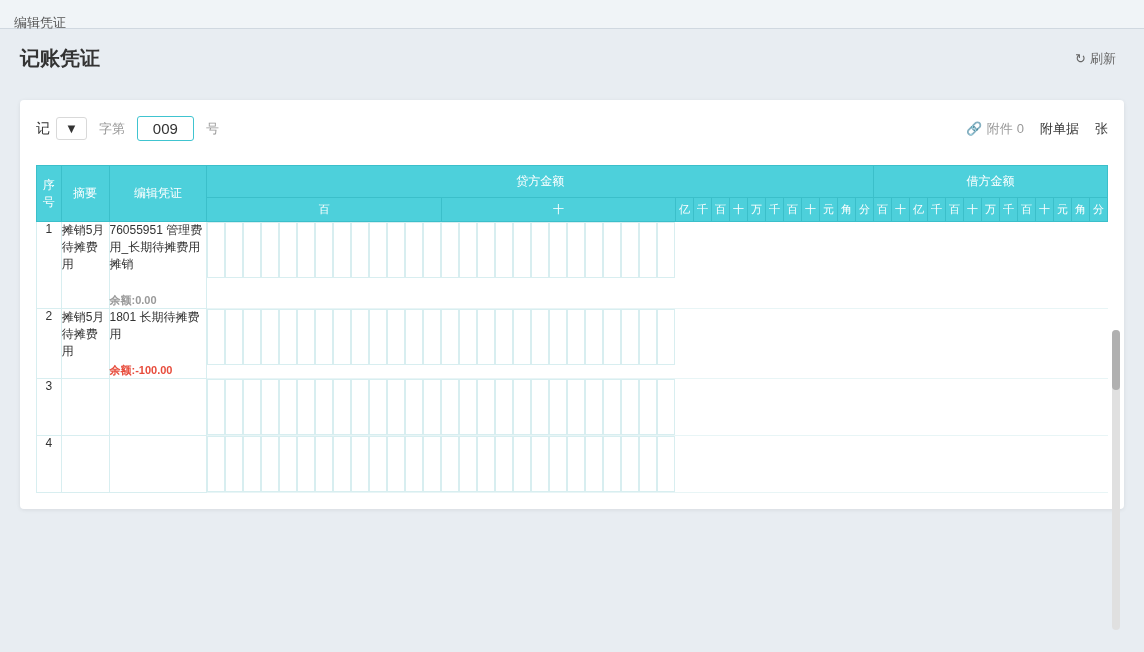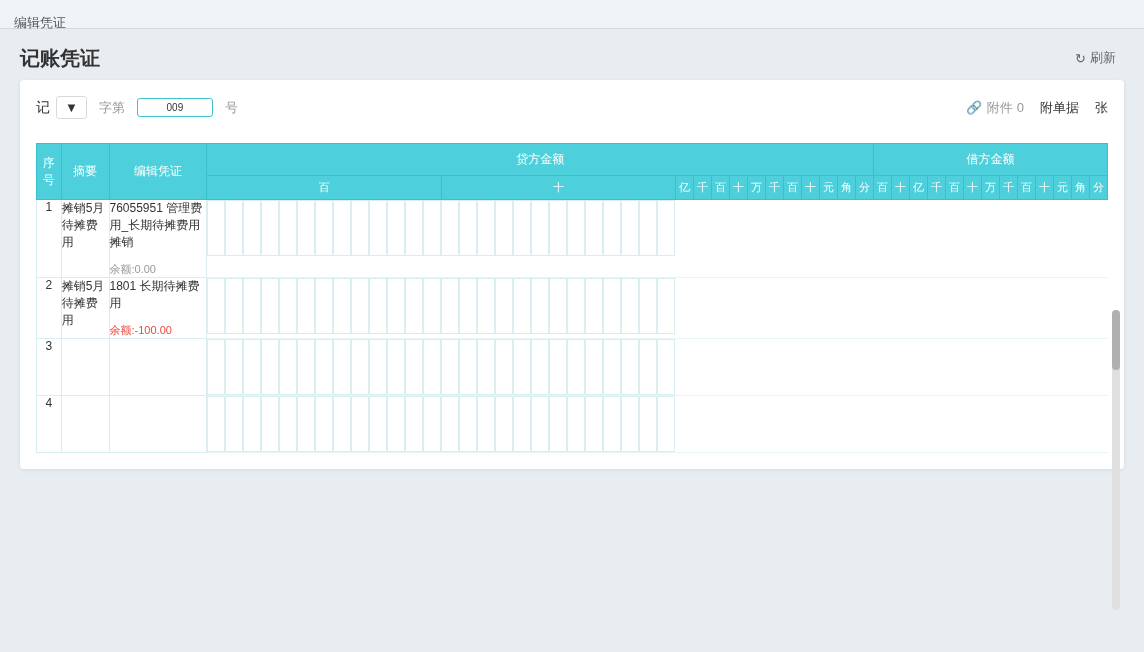--- a/index.html
+++ b/index.html
@@ -22,22 +22,22 @@
     }
     .main-container {
       background: #e8edf2;
       padding: 16px 20px;
       height: calc(652px - 32px);
       overflow: hidden;
     }
     .page-header {
       display: flex;
       justify-content: space-between;
-      align-items: flex-start;
-      margin-bottom: 8px;
+      align-items: center;
+      margin-bottom: 28px;
     }
     .page-title {
       font-size: 20px;
       font-weight: bold;
       color: #333;
     }
     .refresh-btn {
       display: flex;
       align-items: center;
       gap: 4px;
@@ -80,22 +80,22 @@
       border-radius: 3px;
       cursor: pointer;
       font-size: 13px;
       color: #333;
     }
     .zi-di-label { color: #999; font-size: 13px; }
     .zi-di-input {
       border: 1px solid #40c4d0;
       border-radius: 3px;
       padding: 3px 8px;
-      width: 76px;
-      font-size: 10px;
+      width: 57px;
+      font-size: 15px;
       text-align: center;
       color: #333;
       outline: none;
     }
     .hao-label { color: #999; font-size: 13px; }
     .date-group {
       display: flex;
       align-items: center;
       gap: 6px;
       margin-left: 20px;
@@ -196,21 +196,22 @@
       color: #333;
       vertical-align: top;
     }
     .account-code {
       font-size: 12px;
       color: #333;
     }
     .account-balance {
       font-size: 11px;
       color: #999;
-      margin-top: 11px;
+      margin-top: 20px;
+      font-weight: bold;
     }
     .account-balance.negative {
       color: #e74c3c;
     }
     .empty-row-cell {
       height: 56px;
     }
 
     .total-row {
       display: flex;

